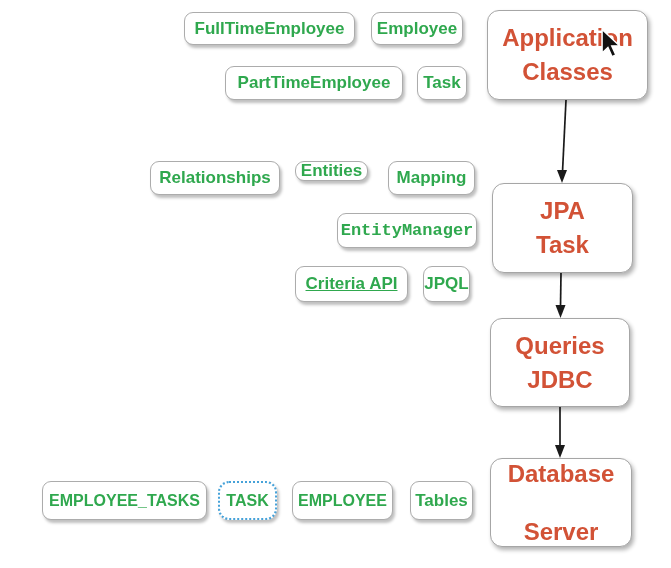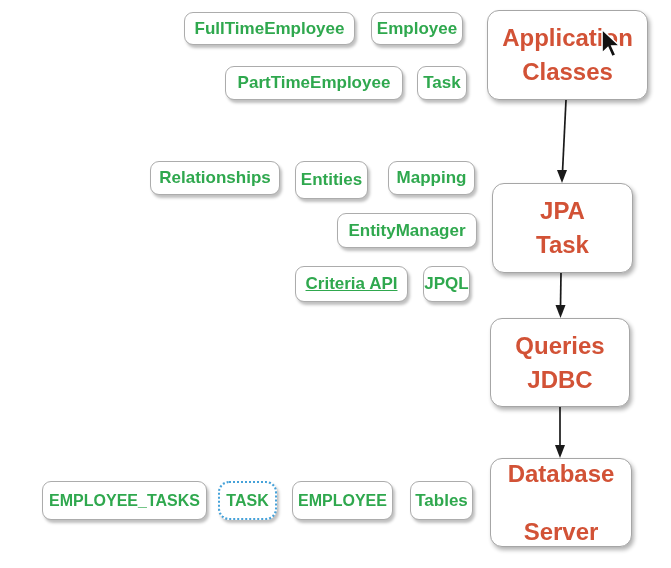--- a/index.html
+++ b/index.html
@@ -54,25 +54,25 @@
   <div class="chip" style="left:184px;top:12px;width:171px;height:33px;">FullTimeEmployee</div>
 
   <div class="chip" style="left:371px;top:12px;width:92px;height:33px;">Employee</div>
 
   <div class="chip" style="left:225px;top:66px;width:178px;height:34px;">PartTimeEmployee</div>
 
   <div class="chip" style="left:417px;top:66px;width:50px;height:34px;">Task</div>
 
   <div class="chip" style="left:150px;top:161px;width:130px;height:34px;">Relationships</div>
 
-  <div class="chip" style="left:295px;top:161px;width:73px;height:38px;">Entities</div>
+  <div class="chip" style="left:295px;top:161px;width:73px;height:20px;">Entities</div>
 
   <div class="chip" style="left:388px;top:161px;width:87px;height:34px;">Mapping</div>
 
-  <div class="chip" style="left:337px;top:213px;width:140px;height:35px;">EntityManager</div>
+  <div class="chip" style="left:337px;top:213px;width:140px;height:35px;font-family:Liberation Mono, monospace;">EntityManager</div>
 
   <div class="chip" style="left:295px;top:266px;width:113px;height:36px;text-decoration:underline;">Criteria API</div>
 
   <div class="chip" style="left:423px;top:266px;width:47px;height:36px;">JPQL</div>
 
   <div class="chip caps" style="left:42px;top:481px;width:165px;height:39px;">EMPLOYEE_TASKS</div>
 
   <div class="chip caps selected" style="left:218px;top:481px;width:59px;height:39px;">TASK</div>
 
   <div class="chip caps" style="left:292px;top:481px;width:101px;height:39px;">EMPLOYEE</div>

